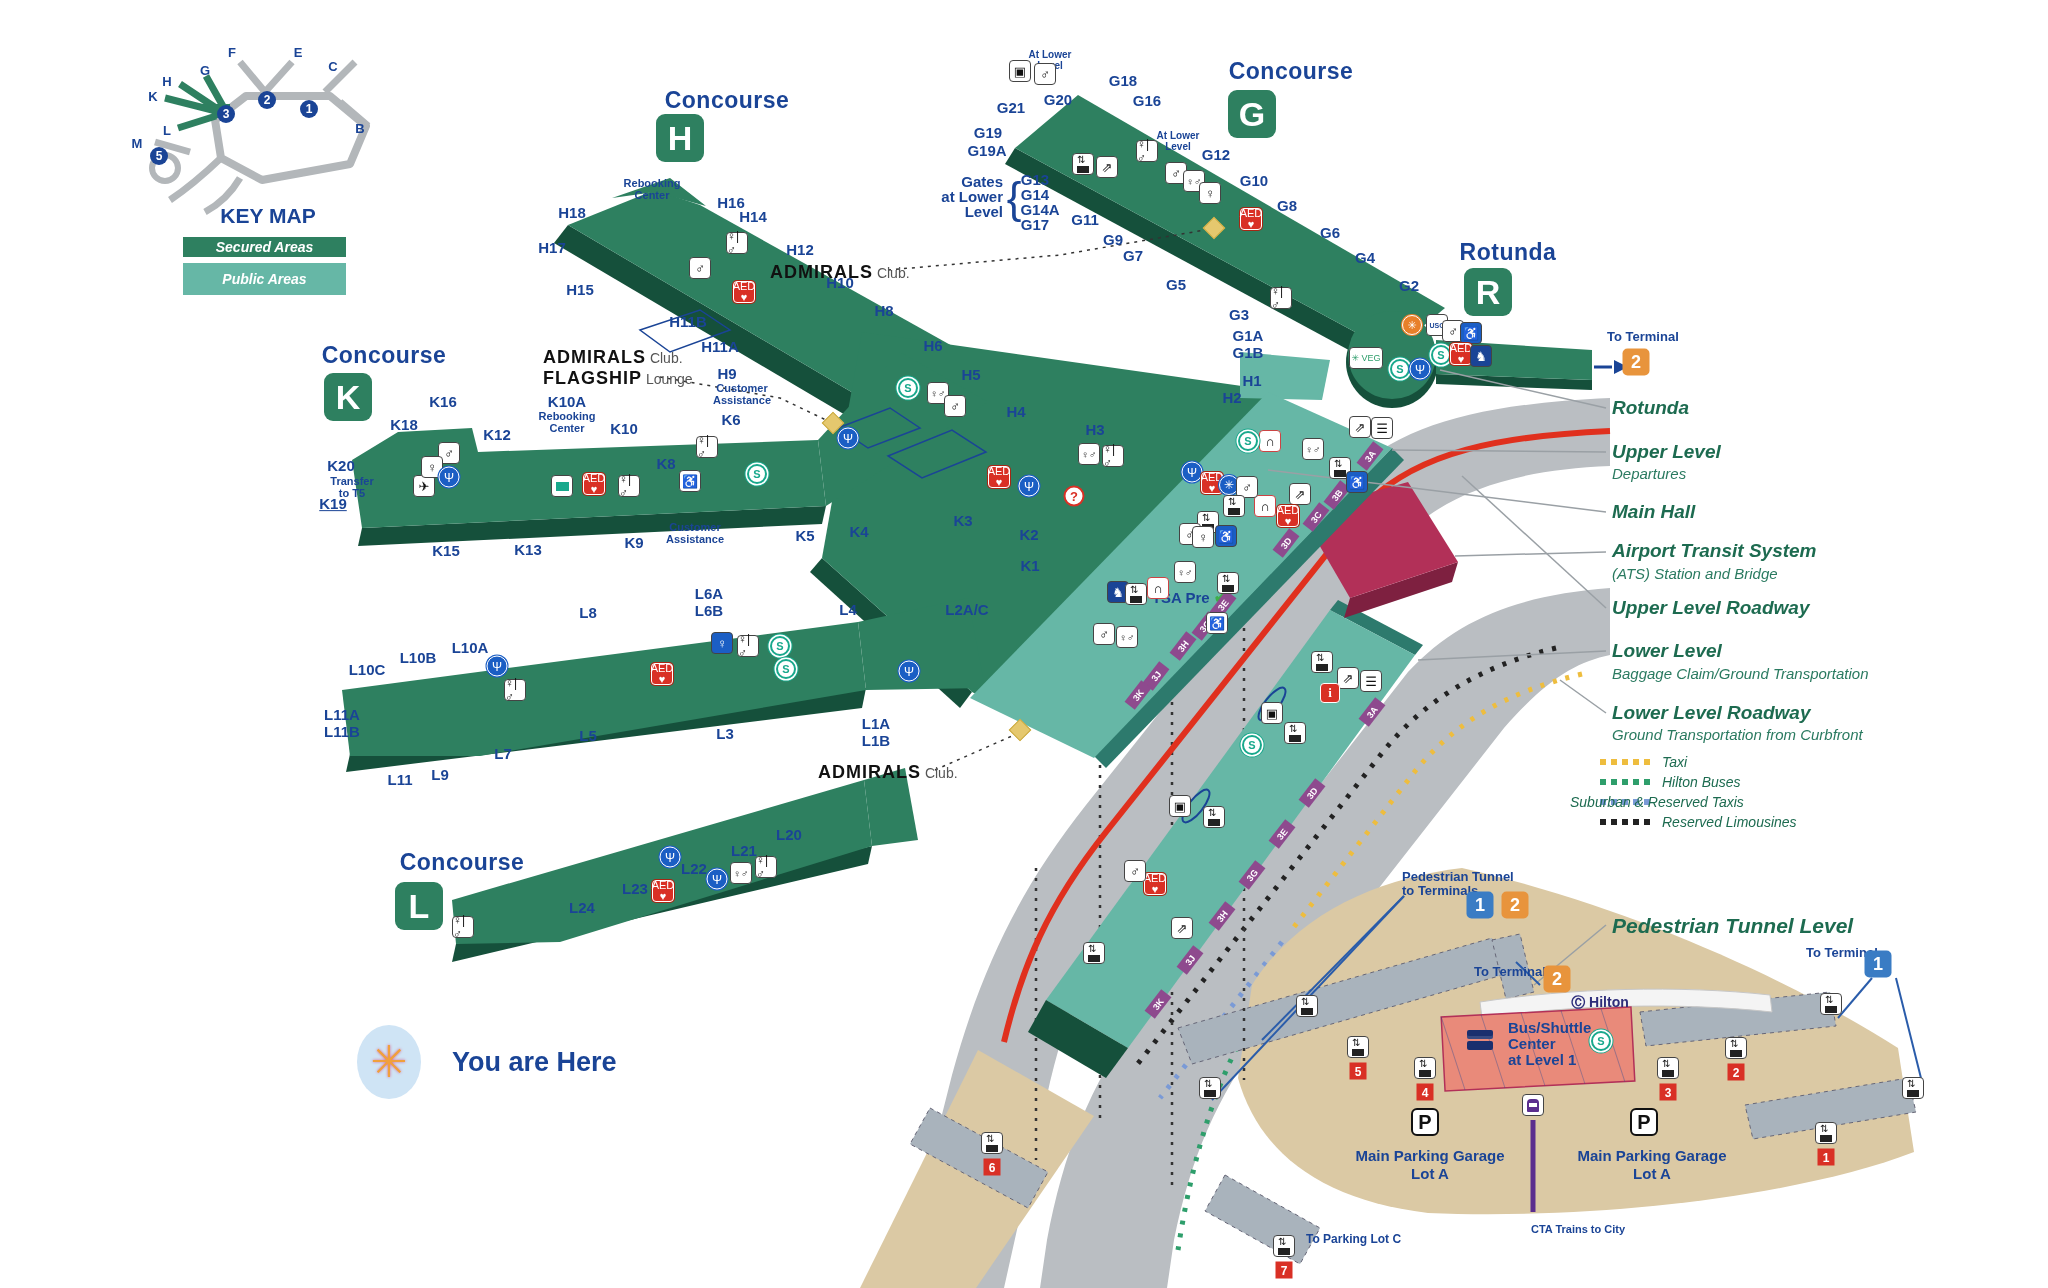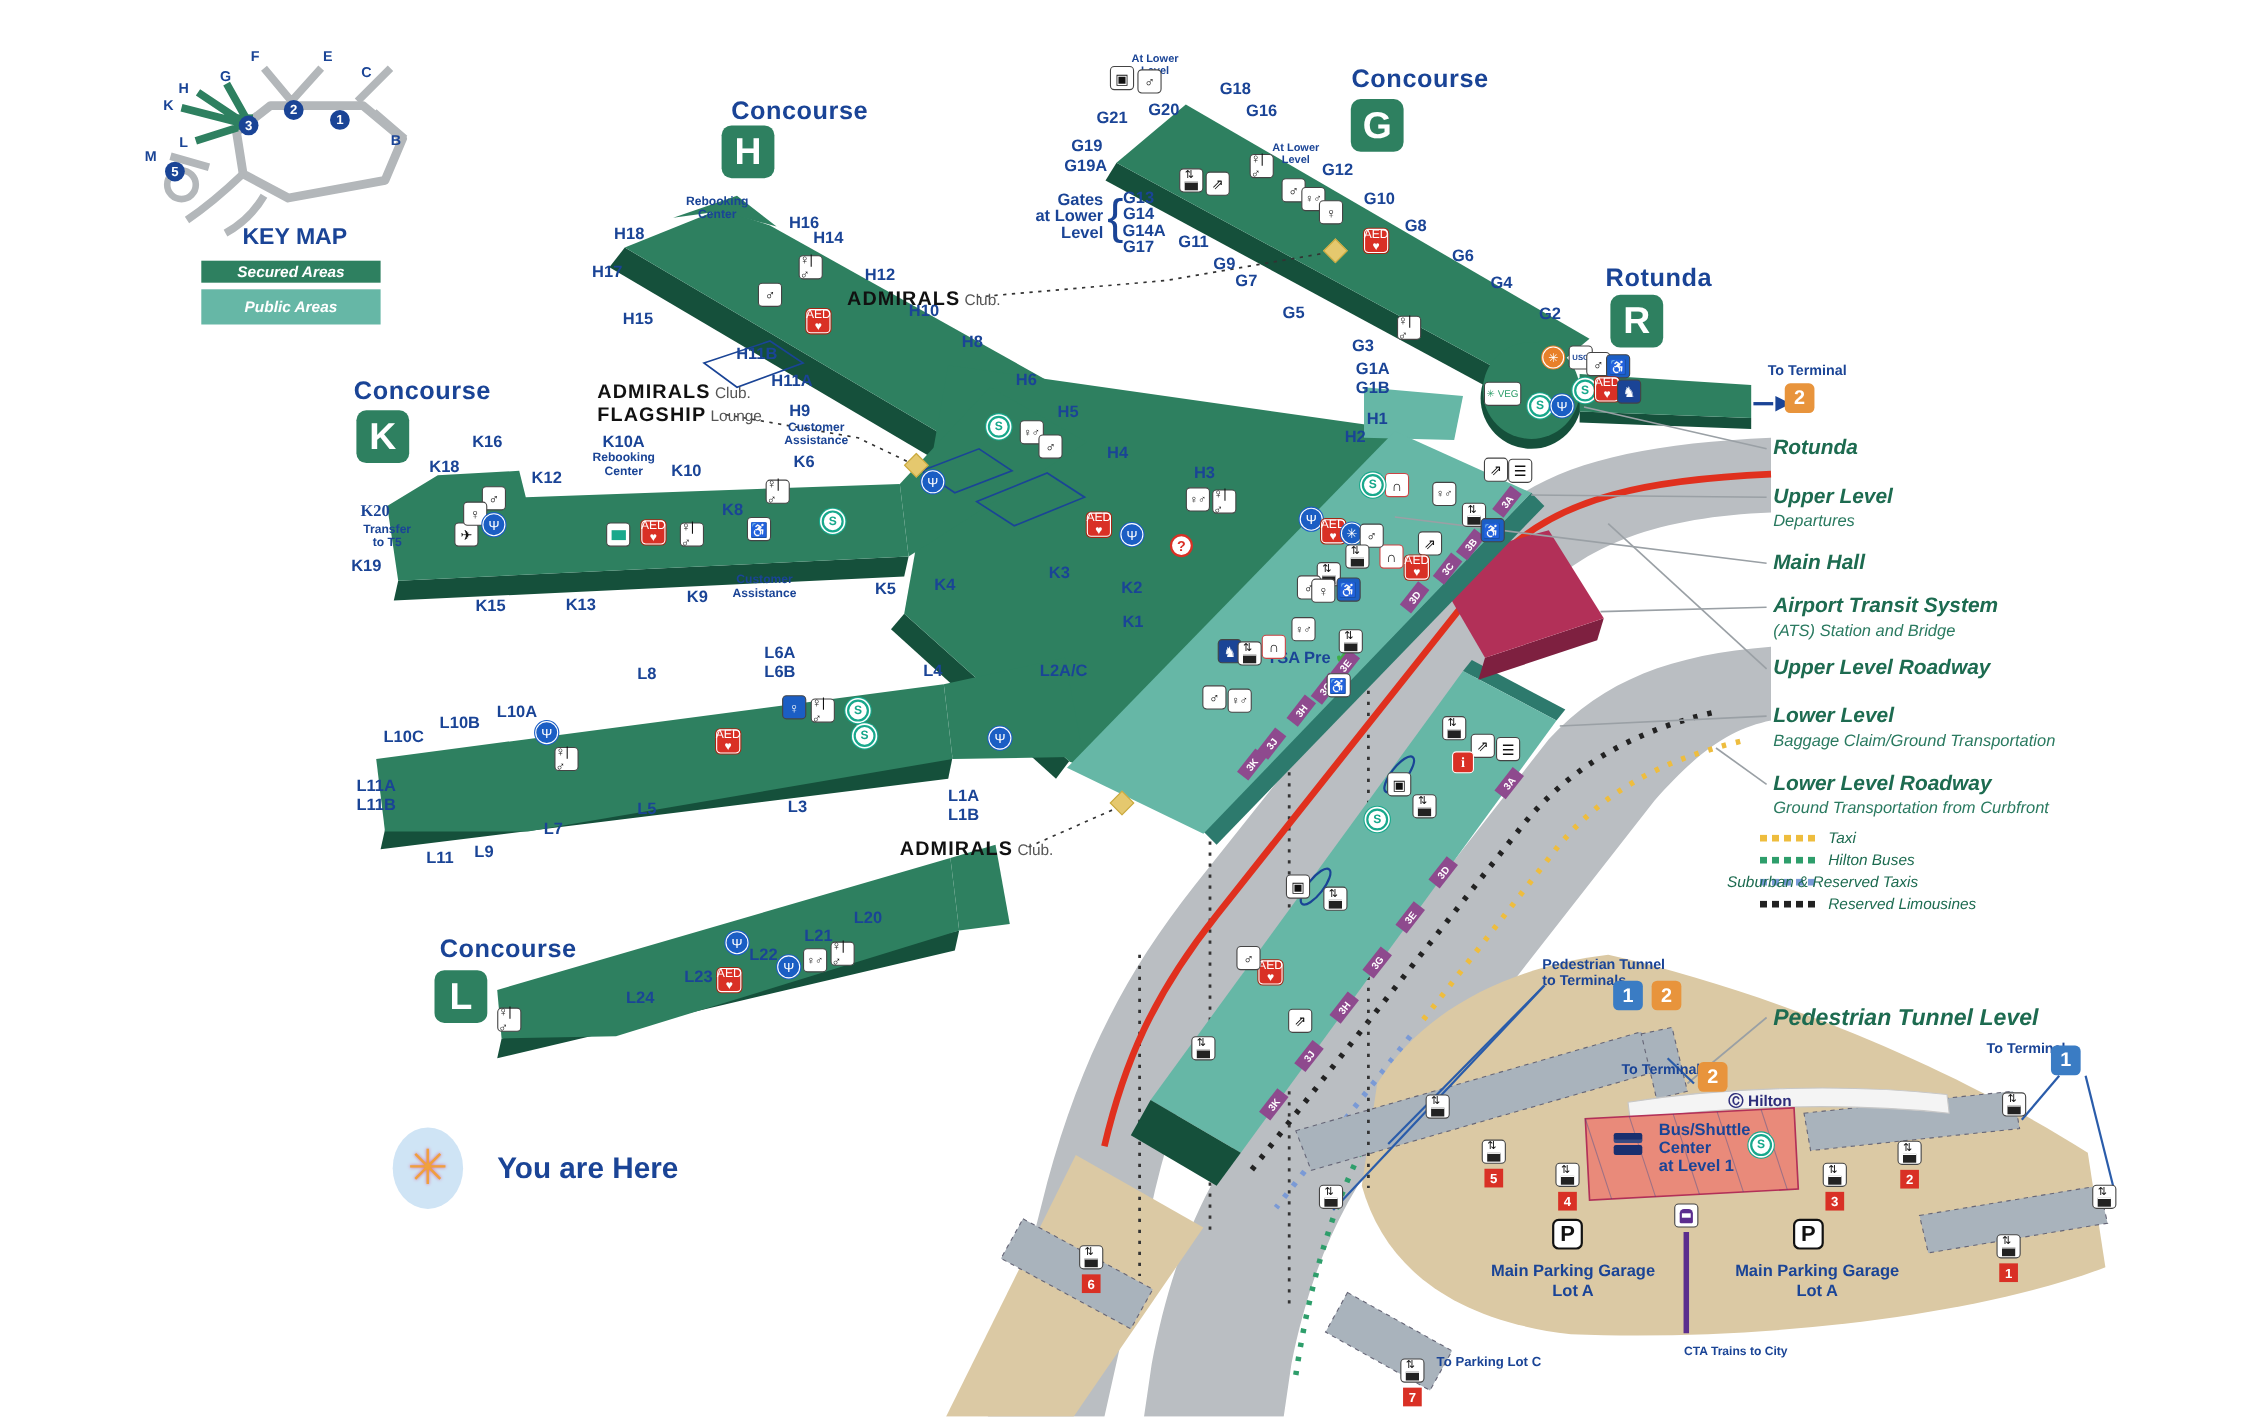--- a/index.html
+++ b/index.html
@@ -208,22 +208,22 @@
       <div class="lab g" style="left: 933px; top: 346px;">H6</div>
       <div class="lab g" style="left: 727px; top: 374px;">H9</div>
       <div class="lab g" style="left: 971px; top: 375px;">H5</div>
       <div class="lab g" style="left: 1016px; top: 412px;">H4</div>
       <div class="lab g" style="left: 1095px; top: 430px;">H3</div>
       <div class="lab g" style="left: 1232px; top: 398px;">H2</div>
       <div class="lab g" style="left: 1252px; top: 381px;">H1</div>
       <div class="lab g" style="left: 443px; top: 402px;">K16</div>
       <div class="lab g" style="left: 404px; top: 425px;">K18</div>
       <div class="lab g" style="left: 497px; top: 435px;">K12</div>
-      <div class="lab g" style="left: 341px; top: 466px; font-family: Liberation Serif, serif;">K20</div>
-      <div class="lab g" style="left: 333px; top: 515px;">K19</div>
+      <div class="lab g" style="left: 341px; top: 466px;">K20</div>
+      <div class="lab g" style="left: 333px; top: 504px; text-decoration: underline;">K19</div>
       <div class="lab g" style="left: 446px; top: 551px;">K15</div>
       <div class="lab g" style="left: 528px; top: 550px;">K13</div>
       <div class="lab g" style="left: 624px; top: 429px;">K10</div>
       <div class="lab g" style="left: 666px; top: 426px; margin-top: 38px;">K8</div>
       <div class="lab g" style="left: 731px; top: 420px;">K6</div>
       <div class="lab g" style="left: 634px; top: 543px;">K9</div>
       <div class="lab g" style="left: 805px; top: 536px;">K5</div>
       <div class="lab g" style="left: 859px; top: 532px;">K4</div>
       <div class="lab g" style="left: 963px; top: 521px;">K3</div>
       <div class="lab g" style="left: 1029px; top: 535px;">K2</div>

